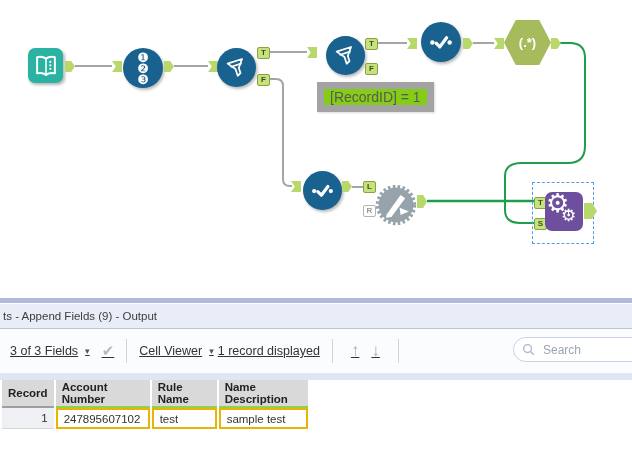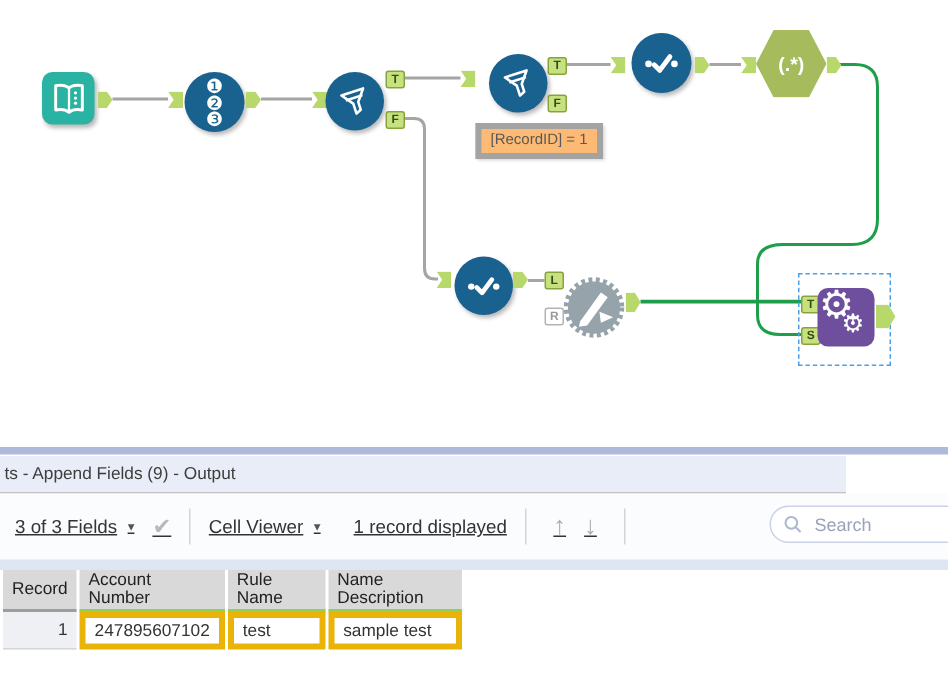--- a/index.html
+++ b/index.html
@@ -12,58 +12,58 @@
   .circle{border-radius:50%;background:#19618f;}
   .sq{border-radius:7px;}
   .anchor{position:absolute;font-size:8px;font-weight:bold;line-height:10px;
           text-align:center;color:#33510e;}
   .anchor.lbl{width:11px;height:10px;background:#c7e180;border:1px solid #87a33c;border-radius:2px;}
   .anchor.plain{background:#b9d86b;border:1px solid #8aa84a;}
   .anchor.outp{clip-path:polygon(0 0,62% 0,100% 50%,62% 100%,0 100%);border:none;}
   .anchor.inp{clip-path:polygon(0 0,100% 0,100% 100%,0 100%,38% 50%);border:none;}
   .anchor.ghost{width:11px;height:10px;background:#fff;border:1px solid #b3b3b3;
                 border-radius:2px;color:#9a9a9a;}
-  .note{position:absolute;background:#fdba74;border:4px solid #a3a3a3;color:#595959;
-        font-size:10px;line-height:14px;padding:1px 6px;white-space:nowrap;
+  .note{position:absolute;background:#84cc16;border:7px solid #a3a3a3;color:#595959;
+        font-size:14px;line-height:14px;padding:1px 6px;white-space:nowrap;
         box-shadow:1px 1px 2px rgba(0,0,0,.15);}
   .rid{display:flex;flex-direction:column;color:#fff;font-size:13px;line-height:11px;
        align-items:center;}
   .hex{clip-path:polygon(25% 0,75% 0,100% 50%,75% 100%,25% 100%,0 50%);
        background:#a6bb5c;color:#fff;font-weight:bold;font-size:13px;box-shadow:none;}
   .selbox{position:absolute;border:1px dashed #4da0e8;background:transparent;}
   .gearwrap{position:absolute;color:#fff;}
   .gearwrap .g1{position:absolute;font-size:26px;left:1px;top:-4px;}
   .gearwrap .g2{position:absolute;font-size:17px;left:16px;top:13px;}
   .gearwrap .gplus{position:absolute;left:21px;top:15px;font-size:9px;font-weight:bold;}
   
   .panel-topbar{left:0;top:298px;width:632px;height:5px;background:#aebad9;}
-  .panel-title{left:0;top:304px;width:564px;height:24px;background:#e9edf7;
+  .panel-title{left:0;top:304px;width:632px;height:24px;background:#e9edf7;
                border-bottom:1px solid #c3c3c3;color:#3d3d3d;font-size:11.5px;
                display:flex;align-items:center;}
   .panel-title span{margin-left:-3px;padding-left:6px;white-space:nowrap;}
   .toolbar{left:0;top:329px;width:632px;height:44px;background:#fbfcfe;
            display:flex;align-items:center;color:#333;font-size:12.5px;text-decoration:underline;}
   .tb-item{display:flex;align-items:center;white-space:nowrap;}
   .caret{font-size:9px;color:#555;margin-left:7px;}
   .tb-check{color:#b9b9b9;font-size:15px;margin-left:12px;}
   .tb-sep{width:1px;height:24px;background:#d4d4d4;margin:0 12px;}
   .tb-arrow{color:#a7aeb6;font-size:17px;margin:0 6px;}
   .searchbox{position:absolute;left:513px;top:337px;width:132px;height:25px;
              border:1px solid #c9d2e6;border-radius:13px;background:#fff;
              display:flex;align-items:center;padding-left:8px;box-sizing:border-box;}
   .searchbox input{border:none;outline:none;width:90px;font-size:12px;color:#444;
              font-family:"Liberation Sans",sans-serif;background:transparent;margin-left:6px;}
   .searchbox input::placeholder{color:#9aa3b8;}
   .grid-strip{left:0;top:373px;width:632px;height:7px;background:#dfe6f3;}
   .grid{left:0;top:380px;}
   .grid table{border-collapse:separate;border-spacing:2px 0;font-size:11.5px;}
-  .grid th{background:#d9d9d9;border-bottom:2px solid #92d050;font-weight:normal;
+  .grid th{background:#d9d9d9;border-bottom:2px solid #92d050;font-weight:bold;
            color:#222;text-align:left;padding:1px 6px;height:15px;}
   .grid th.gutter{border-bottom:2px solid #9d9d9d;}
-  .grid td{background:#fff;border:4px solid #eab308;color:#333;padding:1px 6px;height:15px;}
+  .grid td{background:#fff;border:2px solid #eab308;color:#333;padding:1px 6px;height:15px;}
   .grid td.gutter{background:#eef0f4;border:none;border-bottom:1px solid #d6d6d6;
                   text-align:right;}
 </style>
 </head>
 <body>
 
 <div class="abs" style="left:0;top:0;width:632px;height:298px;background:#fff;">
 
   <svg class="abs" style="left:0;top:0;" width="632" height="298" fill="none">
     <path d="M75,66 H112" stroke="#a5a5a5" stroke-width="2"></path>
@@ -184,21 +184,21 @@
   <div class="tb-item" style="margin-left:10px;">
     <span>3 of 3 Fields</span>
     <span class="caret">▾</span>
   </div>
   <span class="tb-check">✔</span>
   <div class="tb-sep"></div>
   <div class="tb-item">
     <span>Cell Viewer</span>
     <span class="caret">▾</span>
   </div>
-  <span style="margin-left:22px;">1 record displayed</span>
+  <span style="margin-left:4px;">1 record displayed</span>
   <div class="tb-sep"></div>
   <span class="tb-arrow">↑</span>
   <span class="tb-arrow">↓</span>
   <div class="tb-sep"></div>
 </div>
 
 <div class="searchbox">
   <svg width="13" height="13" viewBox="0 0 14 14">
     <circle cx="6" cy="6" r="4.2" fill="none" stroke="#aeb8cf" stroke-width="1.5"></circle>
     <line x1="9.2" y1="9.2" x2="12.6" y2="12.6" stroke="#aeb8cf" stroke-width="1.5"></line>

